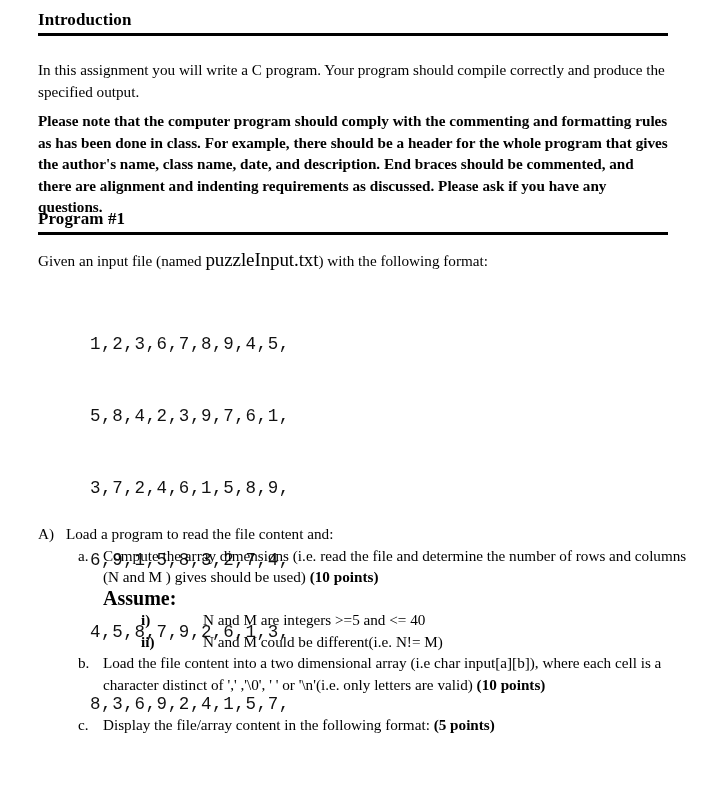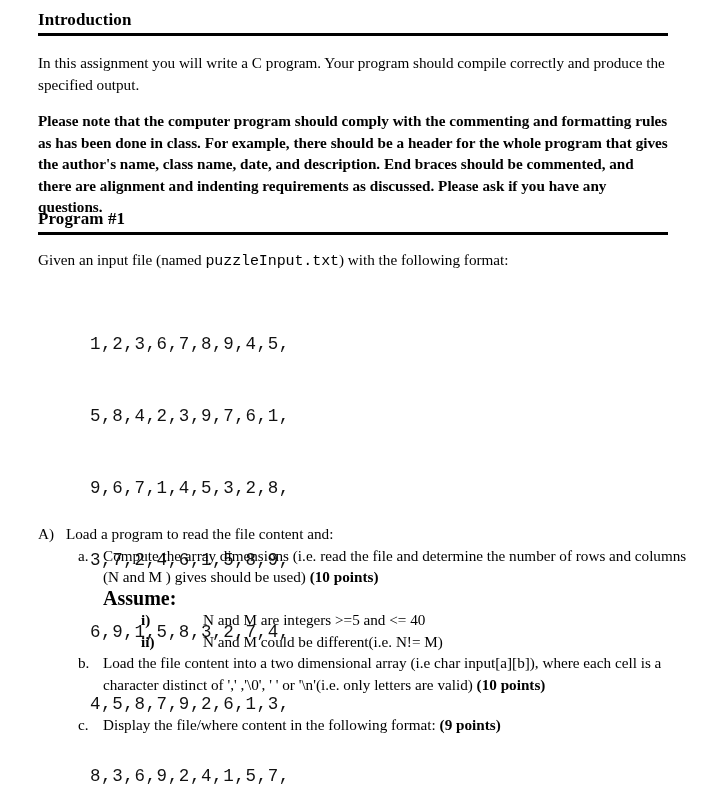--- a/index.html
+++ b/index.html
@@ -54,27 +54,27 @@
 
   
   .body-par {
     position: absolute;
     left: 38px;
     width: 632px;
     font-size: 15.2px;
     line-height: 21.5px;
     text-align: left;
   }
-  #par-intro-1 { top: 52px; }
+  #par-intro-1 { top: 59px; }
   #par-intro-2 { top: 110px; font-weight: bold; }
   #par-given   { top: 249px; }
 
   .mono-inline {
-    font-family: Liberation Mono, monospace;
-    font-size: 15px;
+    font-family: Liberation Serif, serif;
+    font-size: 19px;
     letter-spacing: -0.1px;
     margin-top: 42px;
   }
 
   
   #puzzle-block {
     position: absolute;
     left: 90px;
     top: 284px;
     font-family: "Liberation Mono", "DejaVu Sans Mono", monospace;
@@ -176,21 +176,20 @@
   <div class="body-par" id="par-intro-2">Please note that the computer program should comply with the commenting and formatting rules as has been done in class.  For example, there should be a header for the whole program that gives the author's name, class name, date, and description.  End braces should be commented, and there are alignment and indenting requirements as discussed.  Please ask if you have any questions.</div>
 
   <div class="section-heading" id="heading-program1">Program #1</div>
   <div class="heading-rule" id="rule-program1"></div>
 
   <div class="body-par" id="par-given"><span>Given an input file (named </span><span class="mono-inline">puzzleInput.txt</span><span>) with the following format:</span></div>
 
   <div id="puzzle-block">
     <div class="puzzle-row">1,2,3,6,7,8,9,4,5,</div>
     <div class="puzzle-row">5,8,4,2,3,9,7,6,1,</div>
-    <div class="puzzle-row">9,6,7,1,4,5,3,2,8,</div>
     <div class="puzzle-row">3,7,2,4,6,1,5,8,9,</div>
     <div class="puzzle-row">6,9,1,5,8,3,2,7,4,</div>
     <div class="puzzle-row">4,5,8,7,9,2,6,1,3,</div>
     <div class="puzzle-row">8,3,6,9,2,4,1,5,7,</div>
     
     
   </div>
 
   <div id="outline">
 
@@ -212,19 +211,19 @@
             <span class="marker">ii)</span><span>N and M could be different(i.e. N!= M)</span>
           </div>
         </div>
       </div>
 
       <div class="item-a">
         <span class="marker">b.</span><span>Load the file content into a two dimensional array (i.e char input[a][b]), where each cell is a character distinct of ',' ,'\0', ' ' or '\n'(i.e. only letters are valid) </span><span class="bold">(10 points)</span>
       </div>
 
       <div class="item-a spaced">
-        <span class="marker">c.</span><span>Display the file/where content in the following format: </span><span class="bold">(9 points)</span>
+        <span class="marker">c.</span><span>Display the file/array content in the following format: </span><span class="bold">(5 points)</span>
       </div>
 
     </div>
   </div>
 
 </div>
 
 </body></html>

